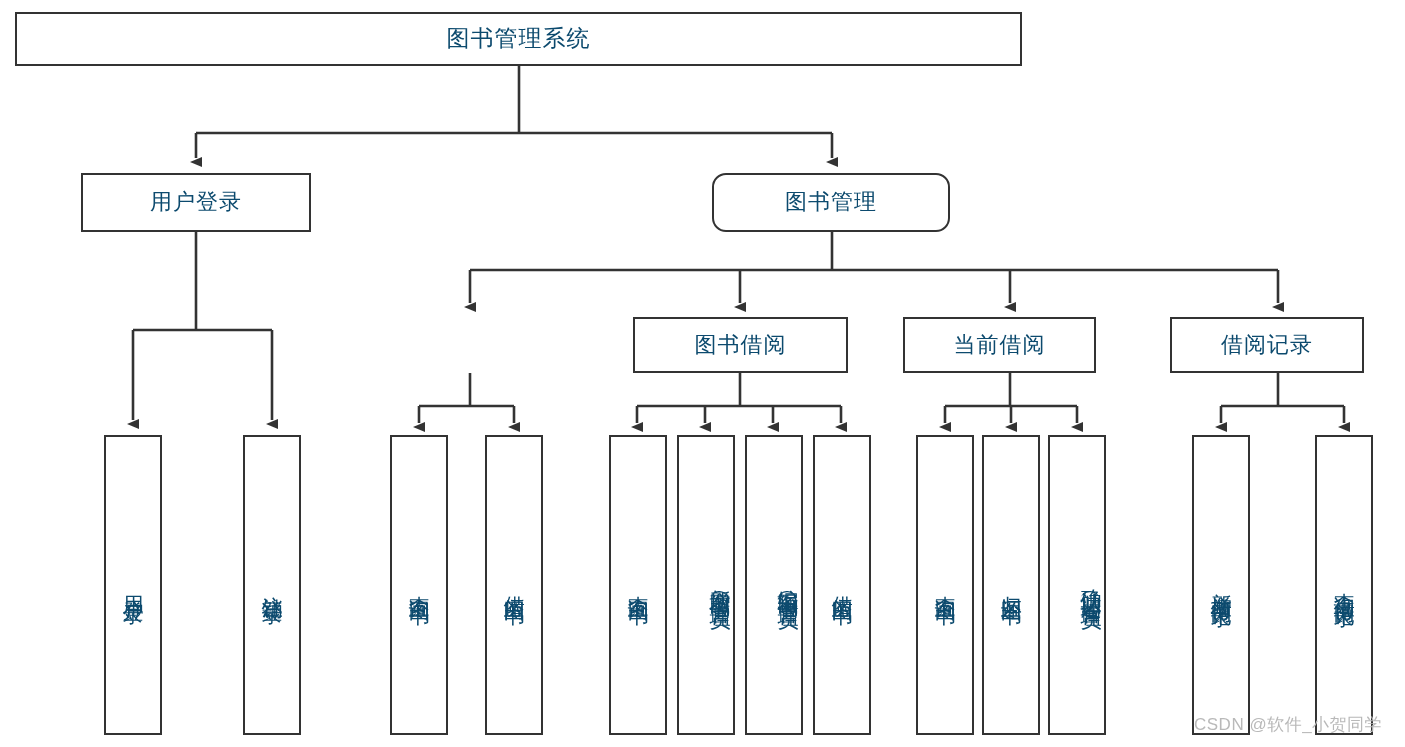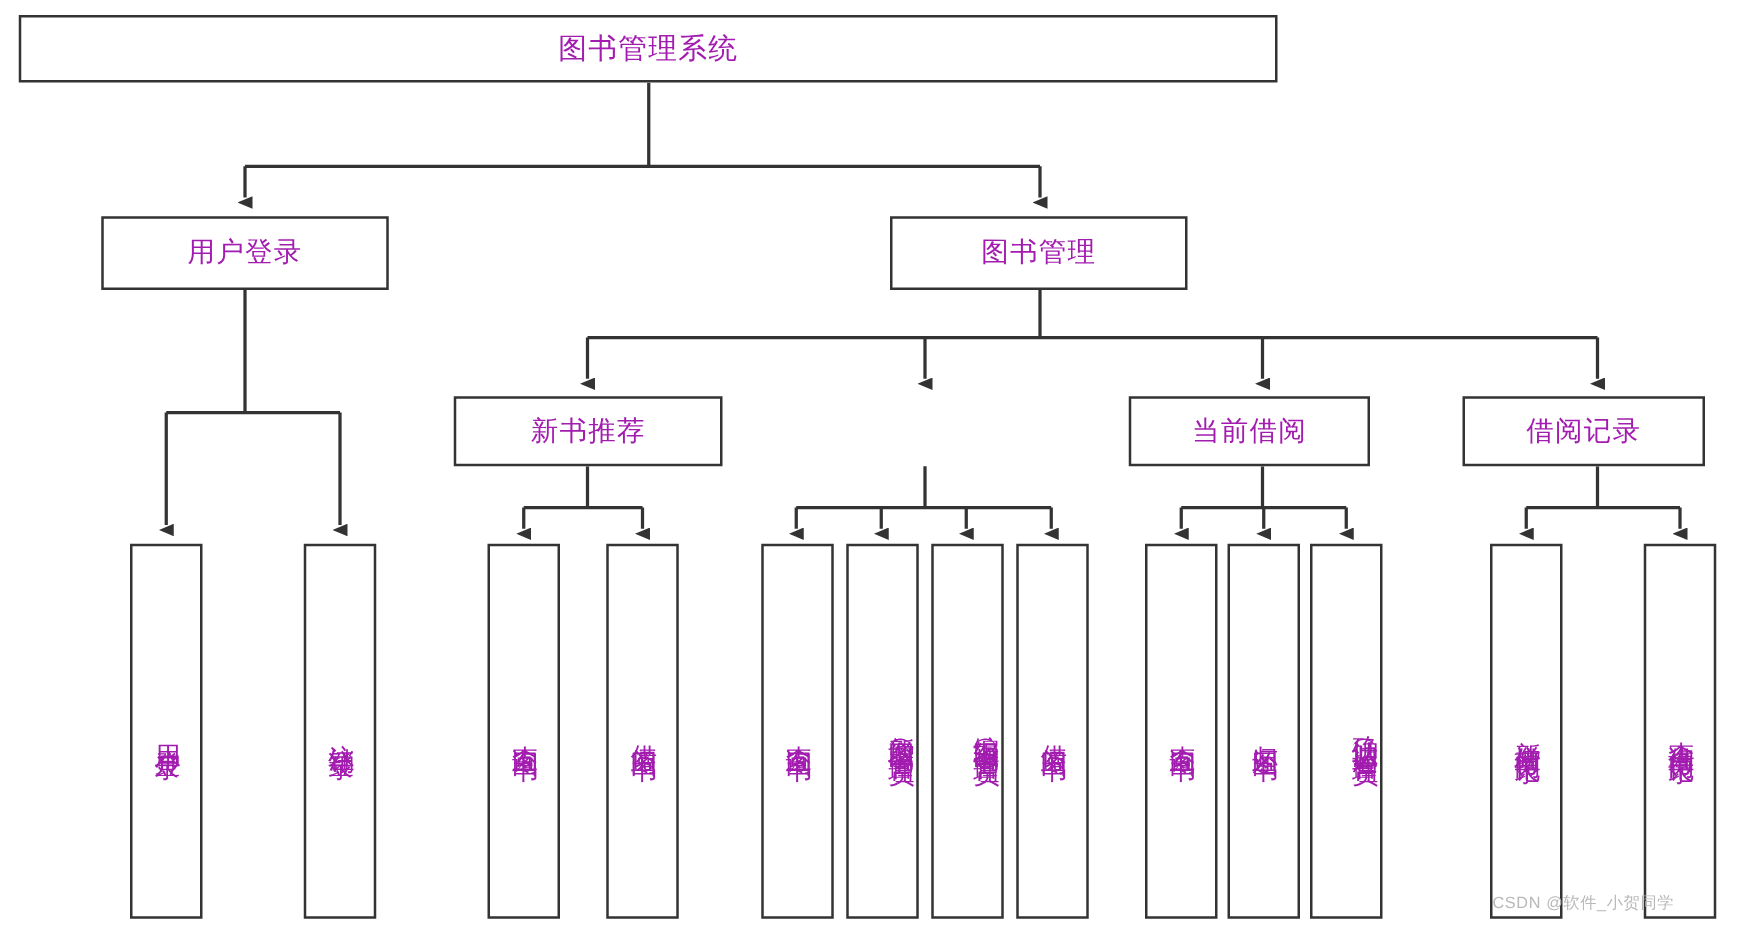--- a/index.html
+++ b/index.html
@@ -21,41 +21,41 @@
     width: 1405px; height: 747px;
     pointer-events: none;
   }
   .node {
     position: absolute;
     border: 2px solid #333333;
     background: #ffffff;
     display: flex;
     align-items: center;
     justify-content: center;
-    color: #a21caf;
+    color: #0c4a6e;
   }
   .node.horiz {
     font-size: 22px;
     letter-spacing: 1px;
     line-height: 1.2;
   }
   .node.root { font-size: 23px; }
   .node.vert {
     writing-mode: vertical-rl;
     text-orientation: upright;
     font-size: 21px;
     line-height: 1.25;
     letter-spacing: 3px;
     padding: 6px 0;
   }
   .node.vert.align-top { align-items: flex-start; }
   .node.vert.align-center { align-items: center; }
   .watermark {
     position: absolute;
-    font-size: 13px;
+    font-size: 17px;
     color: #b9b9b9;
     white-space: nowrap;
     letter-spacing: 0.5px;
   }
 </style>
 </head>
 <body>
 
 <div id="canvas">
 
@@ -109,26 +109,26 @@
     </g>
   </svg>
 
   <div class="node horiz root" style="left:15px; top:12px; width:1007px; height:54px;">
     <span>图书管理系统</span>
   </div>
 
   <div class="node horiz" style="left:81px; top:173px; width:230px; height:59px;">
     <span>用户登录</span>
   </div>
-  <div class="node horiz" style="left:712px; top:173px; width:238px; height:59px;">
+  <div class="node horiz" style="left:712px; top:173px; width:238px; height:59px;border-radius:14px;">
     <span>图书管理</span>
   </div>
 
-  <div class="node horiz" style="left:363px; top:317px; width:215px; height:56px;">
-    <span>新书推荐</span>
+  <div class="node horiz" style="left:633px; top:317px; width:215px; height:56px;">
+    <span>图书借阅</span>
   </div>
   <div class="node horiz" style="left:903px; top:317px; width:193px; height:56px;">
     <span>当前借阅</span>
   </div>
   <div class="node horiz" style="left:1170px; top:317px; width:194px; height:56px;">
     <span>借阅记录</span>
   </div>
 
   <div class="node vert align-center" style="left:104px; top:435px; width:58px; height:300px;">
     <span>用户登录</span>

